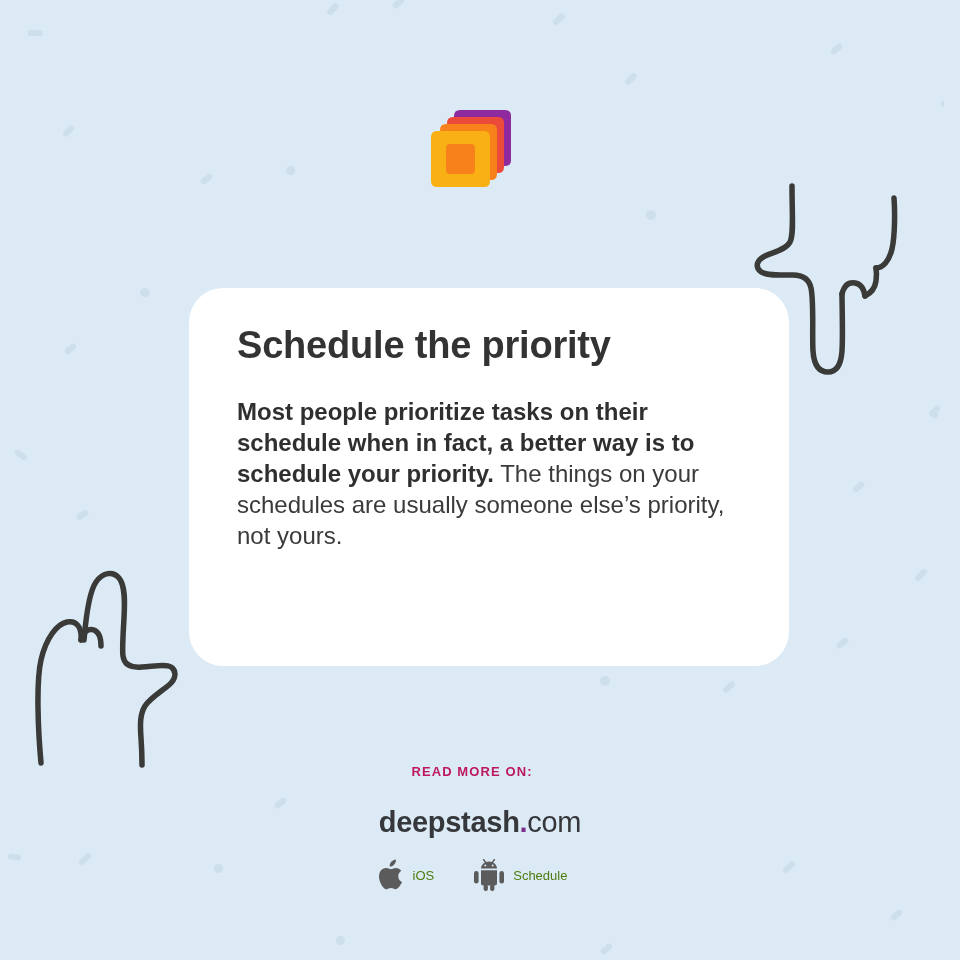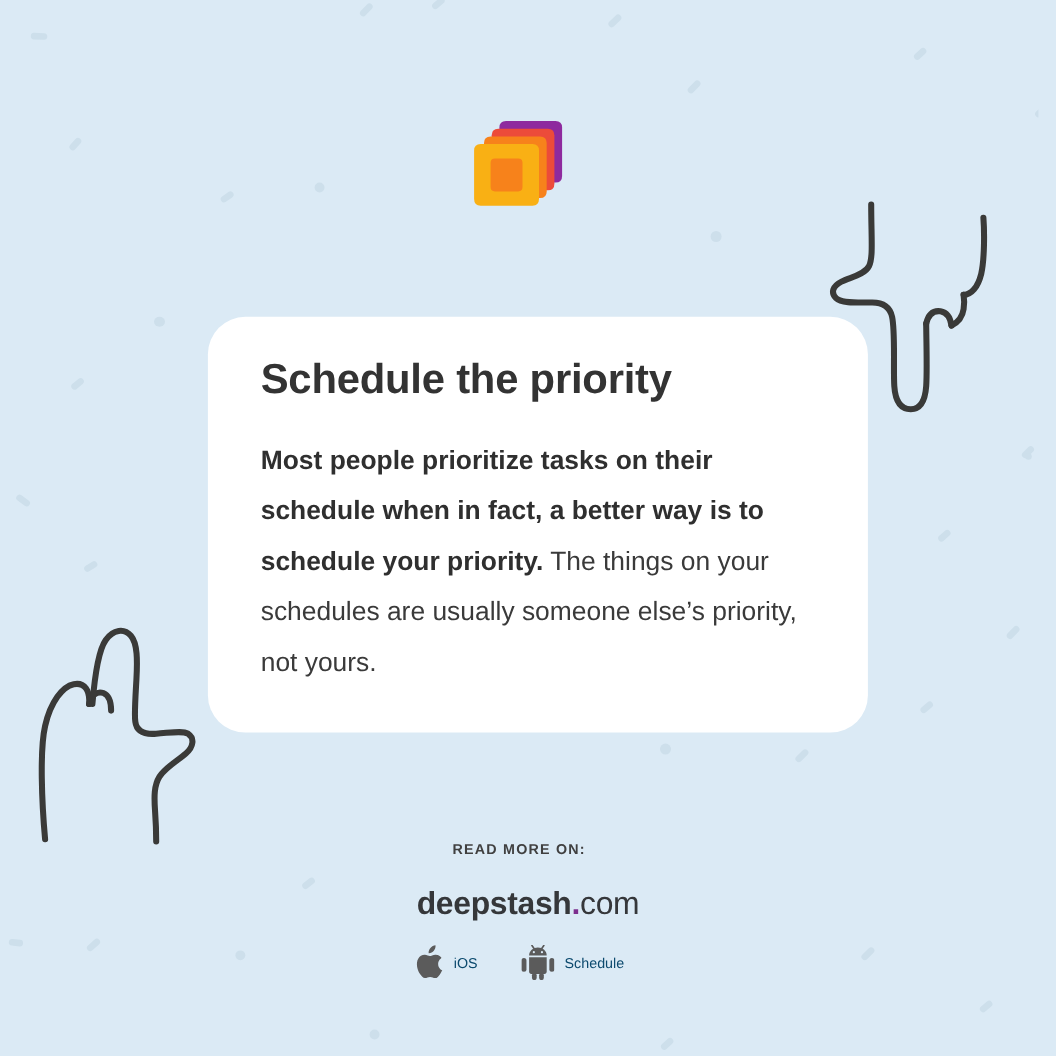--- a/index.html
+++ b/index.html
@@ -71,40 +71,40 @@
     font-size: 38px;
     line-height: 46px;
     font-weight: bold;
     color: #333333;
     letter-spacing: -0.2px;
   }
 
   .card-body {
     margin: 28px 0 0 0;
     font-size: 24px;
-    line-height: 46px;
+    line-height: 31px;
     color: #3a3a3a;
     font-weight: normal;
     max-width: 528px;
   }
   .card-body .bold { font-weight: bold; color: #2f2f2f; }
 
   
   .footer {
     position: absolute;
     left: 0;
     right: 0;
     top: 764px;
     text-align: center;
   }
   .read-more {
     font-size: 13px;
     font-weight: bold;
     letter-spacing: 1.1px;
-    color: #404040;
+    color: #be185d;
     margin: 0;
   }
   .brand {
     margin: 27px 0 0 16px;
     font-size: 29px;
     color: #35373a;
     letter-spacing: -0.3px;
   }
   .brand .ds { font-weight: bold; }
   .brand .dot { color: #7d2f8e; font-weight: bold; }
@@ -117,21 +117,21 @@
     align-items: center;
     gap: 40px;
   }
   .store {
     display: flex;
     align-items: center;
     gap: 9px;
   }
   .store-label {
     font-size: 13px;
-    color: #0c4a6e;
+    color: #4d7c0f;
   }
   .store svg { display: block; fill: #5b5b5b; }
 </style>
 </head>
 <body>
 
 <div class="stage">
 
   <div class="confetti-layer">
     <div class="confetti" style="left:28px;  top:30px;  width:15px; height:6px; transform:rotate(2deg);"></div>

